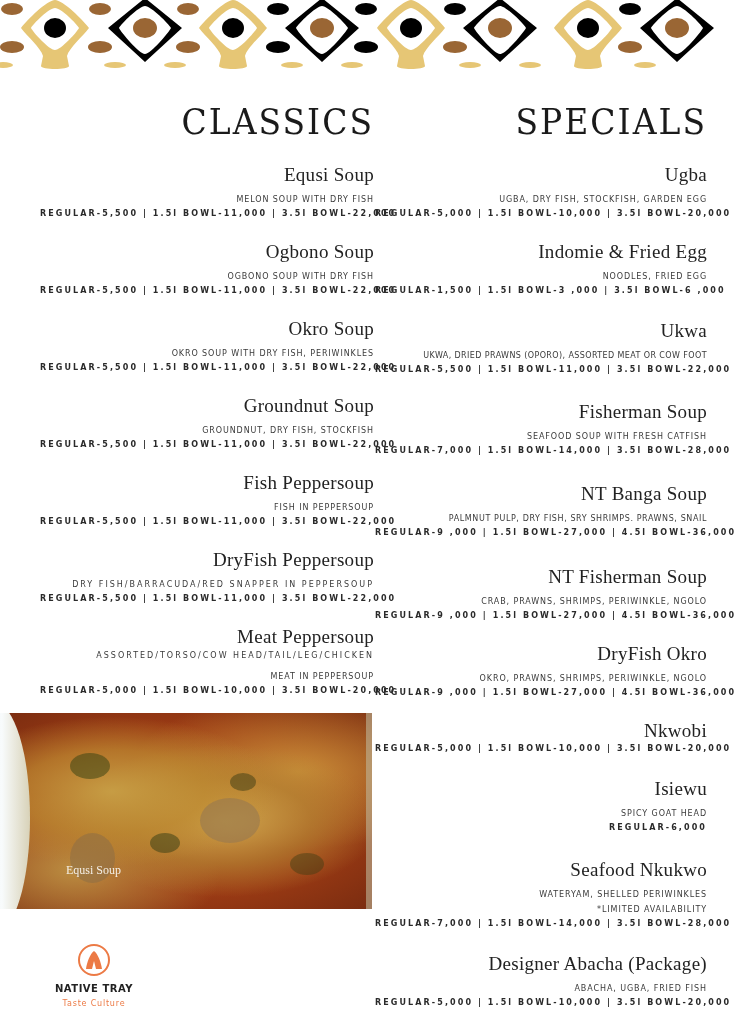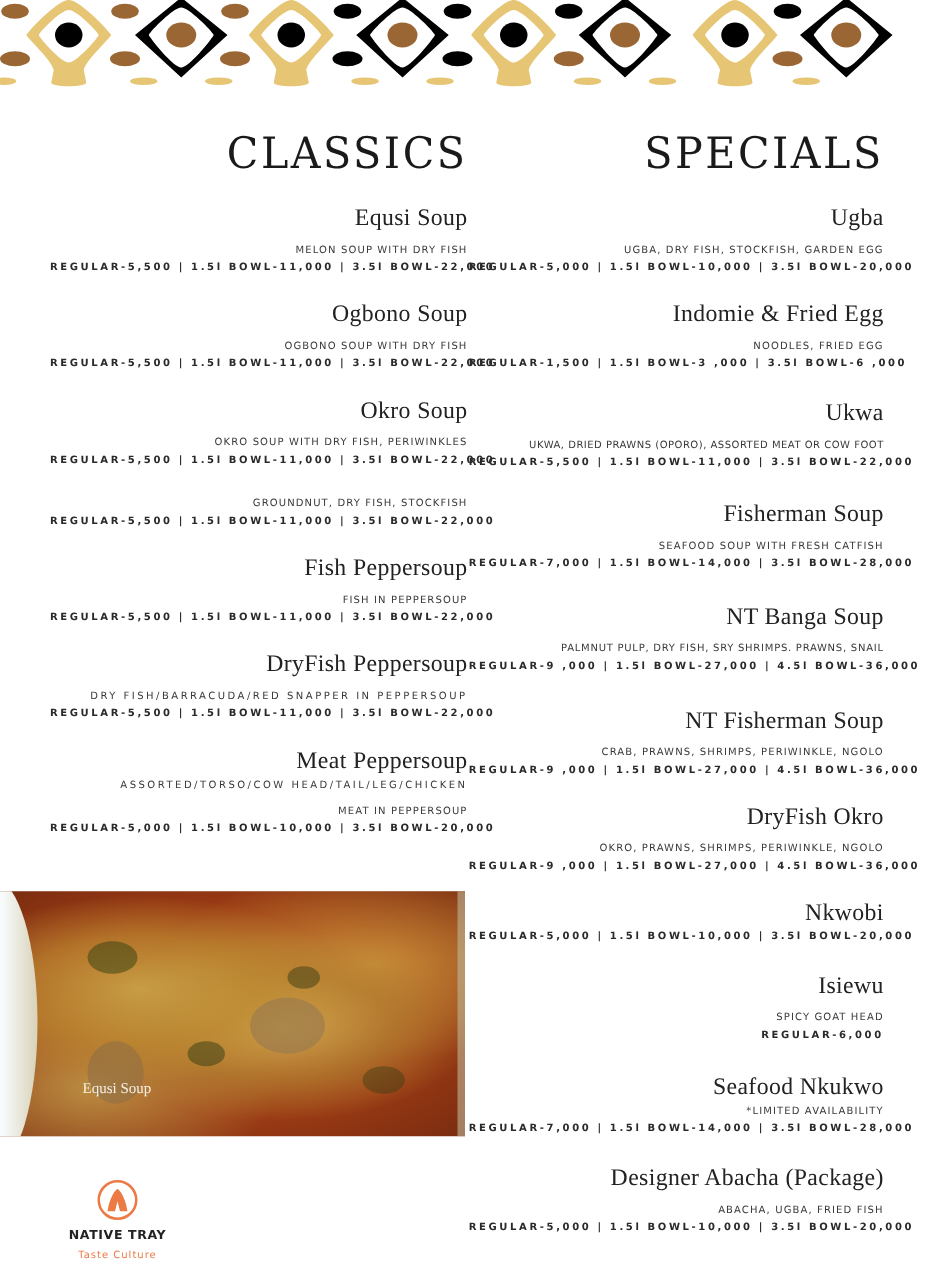--- a/index.html
+++ b/index.html
@@ -133,20 +133,21 @@
     <div class="item-name">Ogbono Soup</div>
     <div class="item-desc">OGBONO SOUP WITH DRY FISH</div>
     <div class="item-price">REGULAR-5,500 | 1.5l BOWL-11,000 | 3.5l BOWL-22,000</div>
   </div>
   <div class="item" style="margin-top:20px;">
     <div class="item-name">Okro Soup</div>
     <div class="item-desc">OKRO SOUP WITH DRY FISH, PERIWINKLES</div>
     <div class="item-price">REGULAR-5,500 | 1.5l BOWL-11,000 | 3.5l BOWL-22,000</div>
   </div>
   <div class="item" style="margin-top:20px;">
+    <div class="item-name">Groundnut Soup</div>
     <div class="item-desc">GROUNDNUT, DRY FISH, STOCKFISH</div>
     <div class="item-price">REGULAR-5,500 | 1.5l BOWL-11,000 | 3.5l BOWL-22,000</div>
   </div>
   <div class="item" style="margin-top:20px;">
     <div class="item-name">Fish Peppersoup</div>
     <div class="item-desc">FISH IN PEPPERSOUP</div>
     <div class="item-price">REGULAR-5,500 | 1.5l BOWL-11,000 | 3.5l BOWL-22,000</div>
   </div>
   <div class="item" style="margin-top:20px;">
     <div class="item-name">DryFish Peppersoup</div>
@@ -203,20 +204,21 @@
     <div class="item-name">Nkwobi</div>
     <div class="item-price">REGULAR-5,000 | 1.5l BOWL-10,000 | 3.5l BOWL-20,000</div>
   </div>
   <div class="item" style="margin-top:22px;">
     <div class="item-name">Isiewu</div>
     <div class="item-desc">SPICY GOAT HEAD</div>
     <div class="item-price">REGULAR-6,000</div>
   </div>
   <div class="item" style="margin-top:24px;">
     <div class="item-name">Seafood Nkukwo</div>
+    <div class="item-desc">WATERYAM, SHELLED PERIWINKLES</div>
     <div class="item-desc" style="margin-top:0;">*LIMITED AVAILABILITY</div>
     <div class="item-price">REGULAR-7,000 | 1.5l BOWL-14,000 | 3.5l BOWL-28,000</div>
   </div>
   <div class="item" style="margin-top:22px;">
     <div class="item-name">Designer Abacha (Package)</div>
     <div class="item-desc">ABACHA, UGBA, FRIED FISH</div>
     <div class="item-price">REGULAR-5,000 | 1.5l BOWL-10,000 | 3.5l BOWL-20,000</div>
   </div>
 </div>
 

